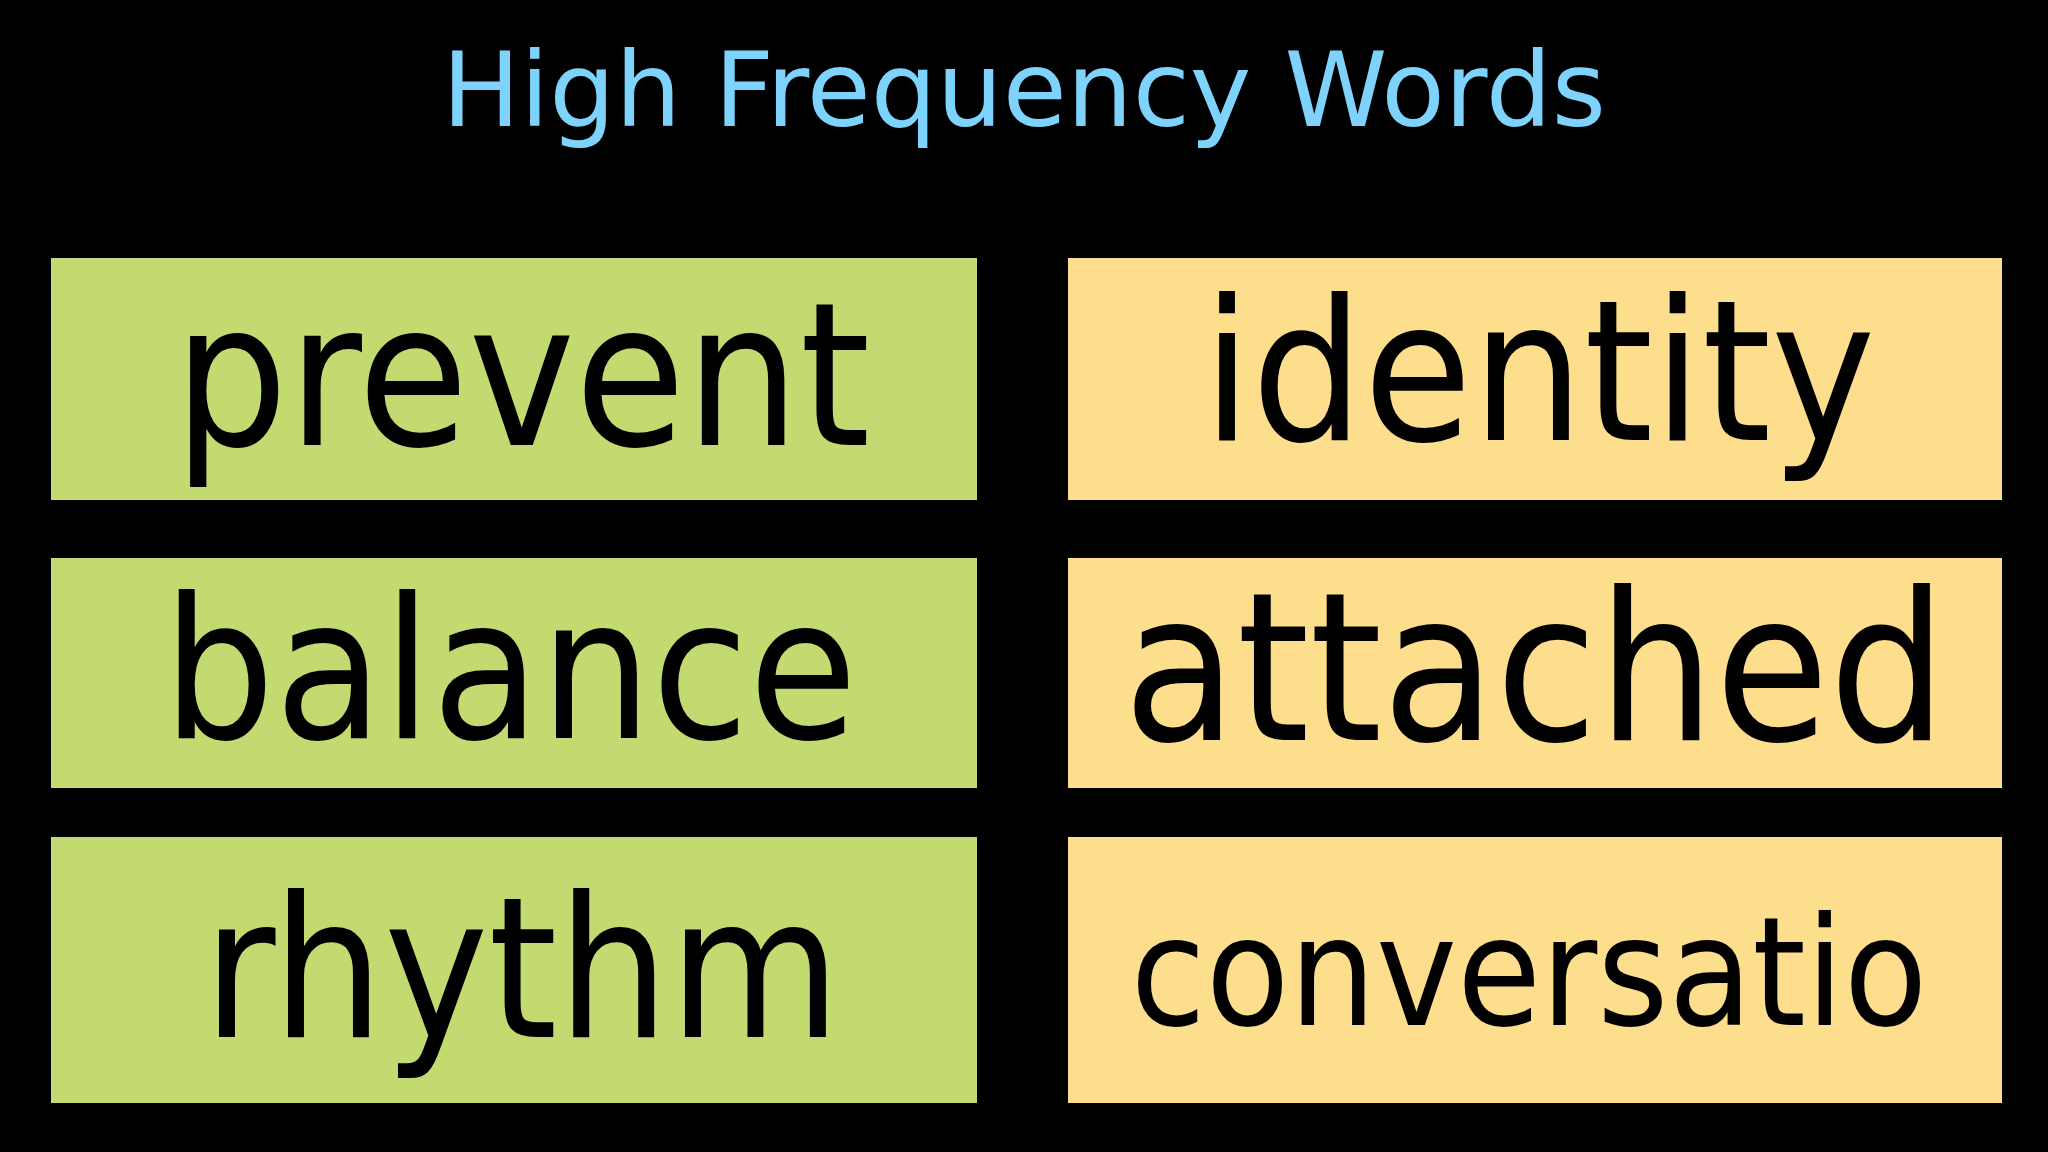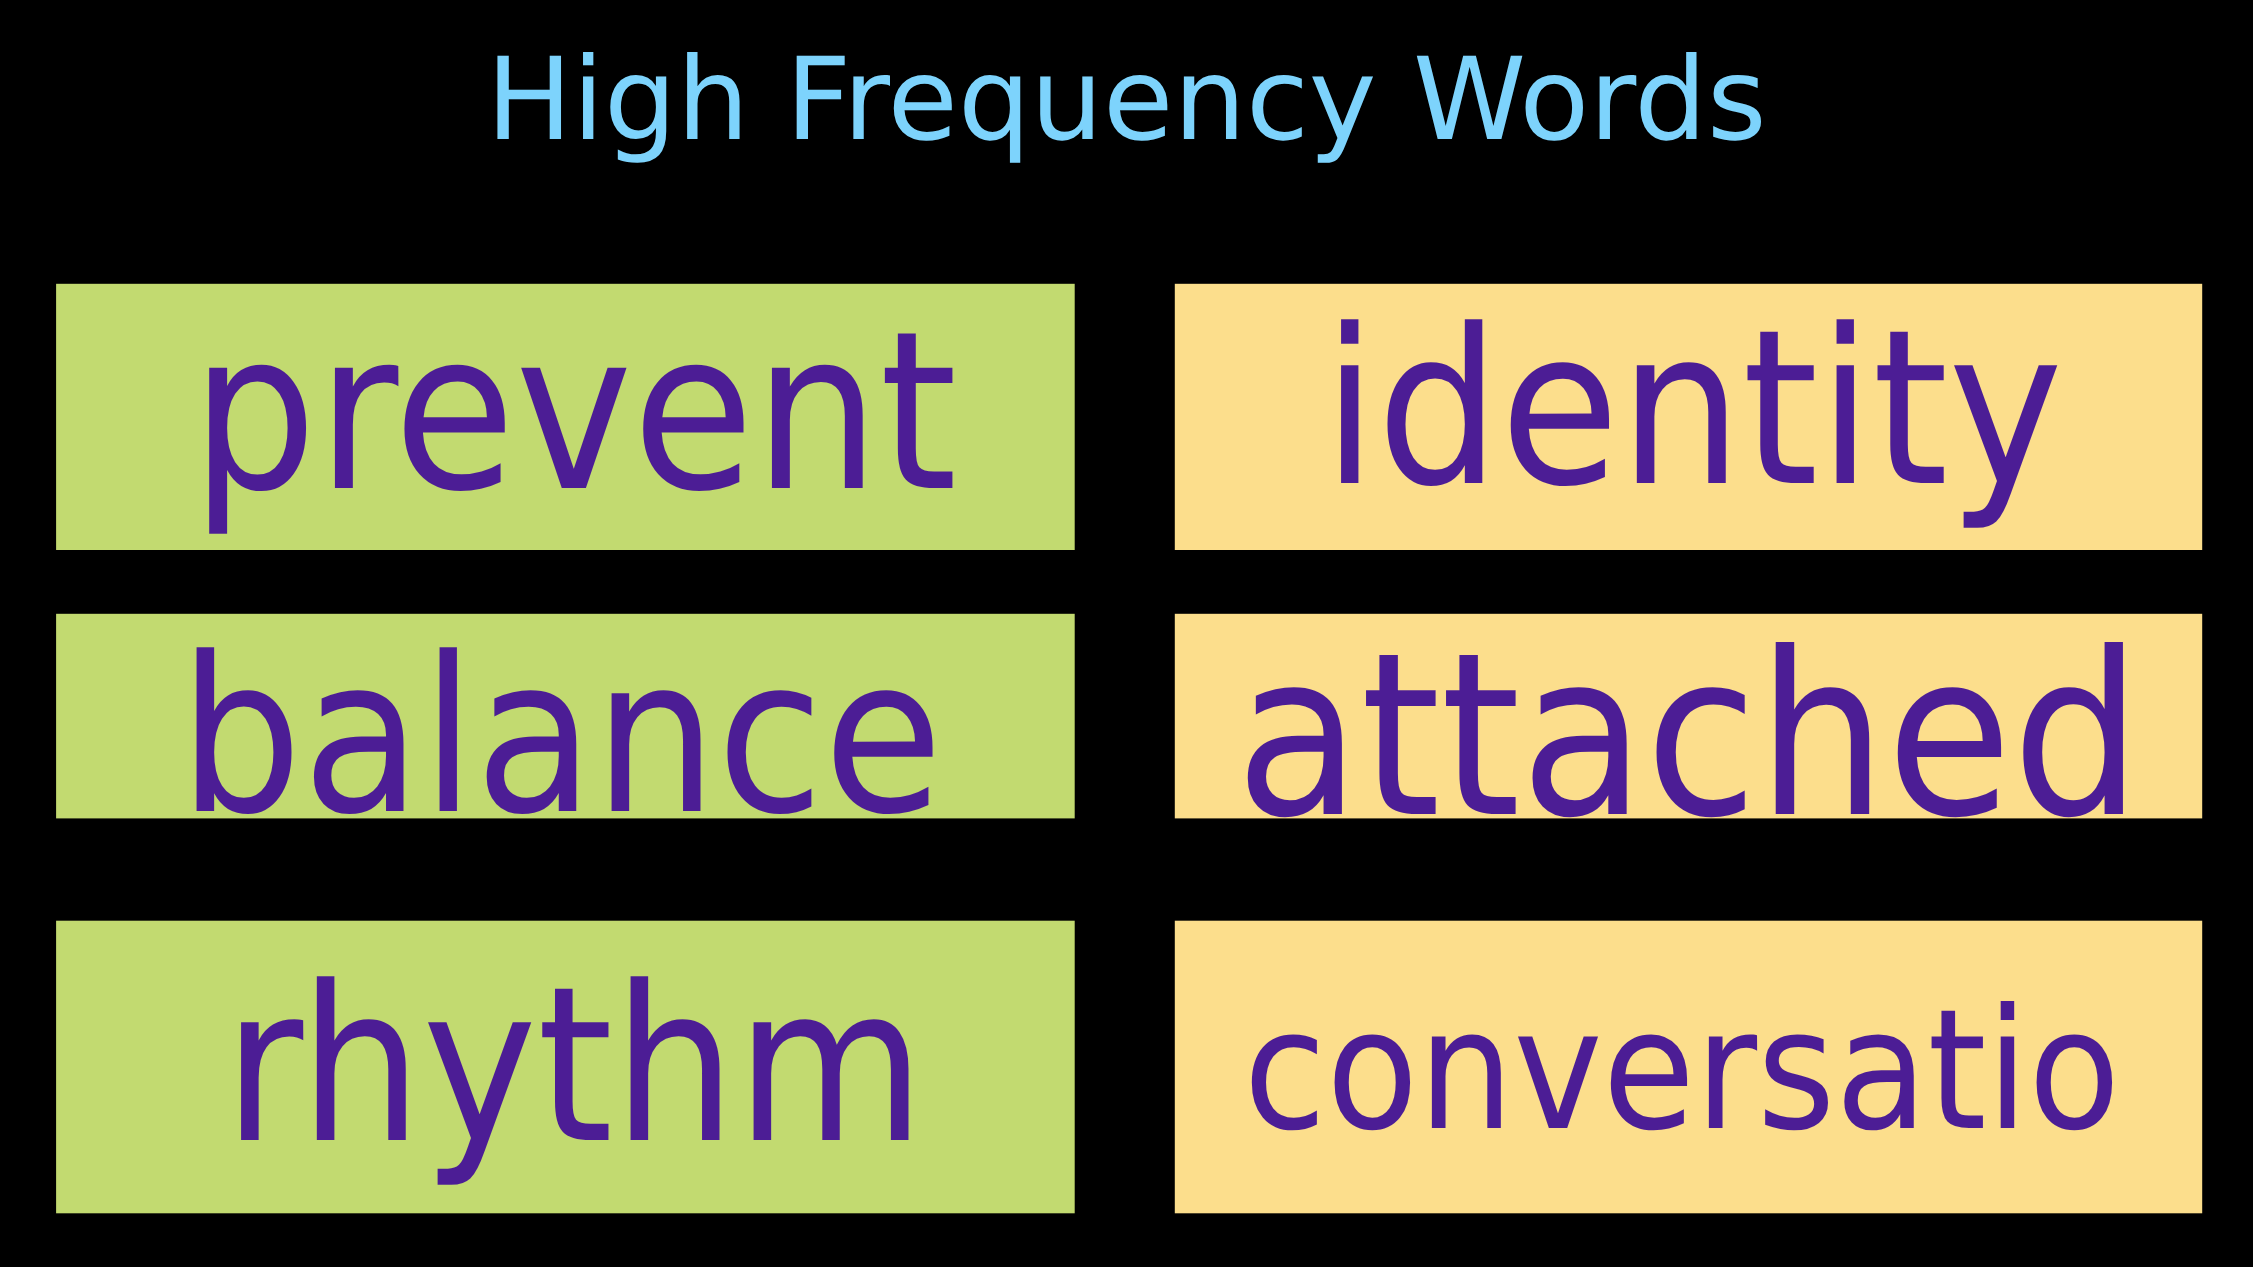--- a/index.html
+++ b/index.html
@@ -48,30 +48,30 @@
   }
   .card-green { background: #c2da70; }
   .card-yellow { background: #fcde8c; }
 
   
   .col-left  { left: 51px;   width: 926px; }
   .col-right { left: 1068px; width: 934px; padding-left: 16px; }
 
   
   .row-1 { top: 258px; height: 242px; }
-  .row-2 { top: 558px; height: 186px; }
+  .row-2 { top: 558px; height: 230px; }
   .row-3 { top: 837px; height: 266px; }
 
   
   .word-text {
     position: absolute;
     left: 0;
     width: 100%;
     text-align: center;
-    color: #4c1d95;
+    color: #000000;
     font-family: "DejaVu Sans Condensed", "Liberation Sans Narrow", "Liberation Sans", sans-serif;
     font-weight: 400;
     white-space: nowrap;
     user-select: none;
     transform-origin: center center;
   }
 
   
   .w-prevent      { font-size: 200px; line-height: 200px; top: 18px;  }
   .w-balance      { font-size: 196px; line-height: 196px; top: 14px;  }

